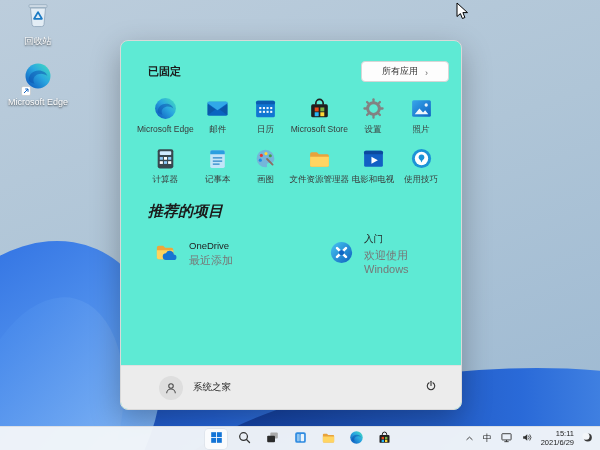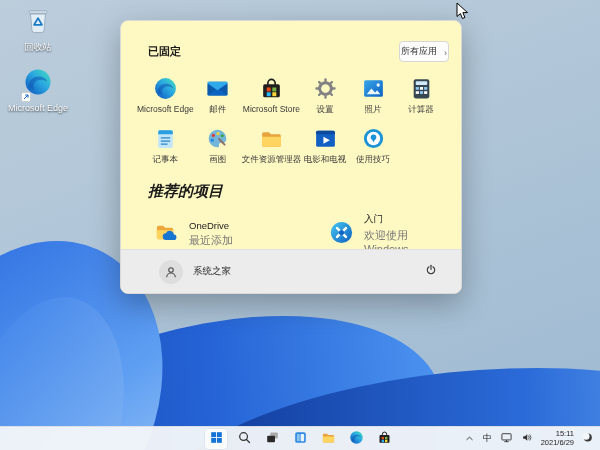--- a/index.html
+++ b/index.html
@@ -13,35 +13,35 @@
   .petal { position:absolute; border-radius:50%; }
   .petal-a { left:-70px; top:330px; width:520px; height:260px; transform:rotate(-16deg);
     background:linear-gradient(100deg,#123c9e 0%,#2563d6 55%,#4f97f2 100%); }
   .petal-b { left:150px; top:372px; width:620px; height:220px; transform:rotate(-6deg);
     background:linear-gradient(95deg,#0d3390 0%,#2a6ad8 60%,#6fb0f5 100%); }
   .petal-c { left:-95px; top:235px; width:250px; height:330px; transform:rotate(24deg);
     background:linear-gradient(120deg,#2a6be0 0%,#5f9ff2 60%,#a8cdf7 100%); }
   .petal-d { left:-30px; top:295px; width:150px; height:250px; transform:rotate(14deg);
     background:linear-gradient(115deg,#3f83ea 0%,#8bbcf5 100%); opacity:.85; }
   
-  .desk-icons { position:absolute; left:6px; top:6px; z-index:2; }
+  .desk-icons { position:absolute; left:6px; top:0; z-index:2; }
   .desk-icon { width:64px; display:flex; flex-direction:column; align-items:center; margin-bottom:14px; cursor:default; }
   .desk-icon .dlabel { margin-top:2px; font-size:9px; color:#fff; text-align:center; line-height:11px;
     text-shadow:0 1px 2px rgba(0,0,0,.75); }
   
   .cursor { position:absolute; left:456px; top:2px; z-index:40; }
   
-  .start-menu { position:absolute; left:120px; top:20px; width:342px; height:274px; z-index:10;
-    background:#fef9c3; border:1px solid #d9d9d9; border-radius:8px;
+  .start-menu { position:absolute; left:120px; top:40px; width:342px; height:370px; z-index:10;
+    background:#5eead4; border:1px solid #d9d9d9; border-radius:8px;
     box-shadow:0 10px 30px rgba(0,0,0,.28); overflow:hidden; }
   .sm-header { display:flex; align-items:center; justify-content:space-between;
     padding:20px 12px 0 27px; }
   .sm-heading { font-size:11px; font-weight:bold; color:#1b1b1b; }
   .all-apps-btn { display:flex; align-items:flex-end; gap:7px; background:#fdfdfd; border:1px solid #d6d6d6;
-    border-radius:4px; padding:3px 1px; font-size:9px; color:#333; cursor:pointer; }
+    border-radius:4px; padding:3px 20px; font-size:9px; color:#333; cursor:pointer; }
   .all-apps-btn .chev { font-size:9px; color:#666; }
   .pinned-grid { display:grid; grid-template-columns:repeat(6,1fr); margin:8px 16px 0 16px; }
   .tile { height:50px; display:flex; flex-direction:column; align-items:center; justify-content:flex-start;
     padding-top:5px; border-radius:4px; cursor:pointer; }
   .tile-ic { width:26px; height:26px; display:flex; align-items:center; justify-content:center; }
   .tile-label { margin-top:3px; font-size:8.5px; color:#3a3a3a; text-align:center; white-space:nowrap; }
   .rec-heading { margin:12px 0 0 27px; font-size:15px; font-weight:bold; color:#1b1b1b;font-style:italic; }
   .rec-row { display:grid; grid-template-columns:175px 1fr; margin:8px 16px 18px 26px; }
   .rec-item { display:flex; align-items:center; gap:9px; padding:4px 6px; border-radius:4px; cursor:pointer; }
   .rec-texts { display:flex; flex-direction:column; }
@@ -151,20 +151,39 @@
         <svg width="25" height="25" viewBox="0 0 24 24">
           <rect x="2.5" y="5.5" width="19" height="13.5" rx="1.5" fill="#0a64c0"></rect>
           <path d="M2.5 7L12 13.6 21.5 7V5.5h-19z" fill="#31a8e8"></path>
           <path d="M2.5 18.5L10 13l-7.5-5.2z" fill="#0b57a8"></path>
           <path d="M21.5 18.5L14 13l7.5-5.2z" fill="#0b57a8"></path>
         </svg>
       </span>
       <div class="tile-label">邮件</div>
     </div>
 
+    <div class="tile">
+      <span class="tile-ic">
+        <svg width="25" height="25" viewBox="0 0 24 24">
+          <rect x="3" y="4.5" width="18" height="16" rx="1.5" fill="#1175d2"></rect>
+          <path d="M3 8h18V6a1.5 1.5 0 0 0-1.5-1.5h-15A1.5 1.5 0 0 0 3 6z" fill="#0b5bb0"></path>
+          <g fill="#fff" opacity=".95">
+            <rect x="6" y="10.6" width="2" height="2"></rect>
+              <rect x="9.5" y="10.6" width="2" height="2"></rect>
+            <rect x="13" y="10.6" width="2" height="2"></rect>
+              <rect x="16.5" y="10.6" width="2" height="2"></rect>
+            <rect x="6" y="14.2" width="2" height="2"></rect>
+              <rect x="9.5" y="14.2" width="2" height="2"></rect>
+            <rect x="13" y="14.2" width="2" height="2"></rect>
+              <rect x="16.5" y="14.2" width="2" height="2"></rect>
+          </g>
+        </svg>
+      </span>
+      <div class="tile-label">日历</div>
+    </div>
 
     <div class="tile">
       <span class="tile-ic">
         <svg width="25" height="25" viewBox="0 0 24 24">
           <path d="M8.5 8.5V6.8a3.5 3.5 0 0 1 7 0v1.7" fill="none" stroke="#1f1f1f" stroke-width="1.6"></path>
           <rect x="4" y="8" width="16" height="12.5" rx="1.5" fill="#1f1f1f"></rect>
           <rect x="7.4" y="11" width="3.8" height="3.8" fill="#e64a19"></rect>
           <rect x="12.8" y="11" width="3.8" height="3.8" fill="#7cb342"></rect>
           <rect x="7.4" y="15.6" width="3.8" height="3.8" fill="#29b6f6"></rect>
           <rect x="12.8" y="15.6" width="3.8" height="3.8" fill="#fdd835"></rect>

